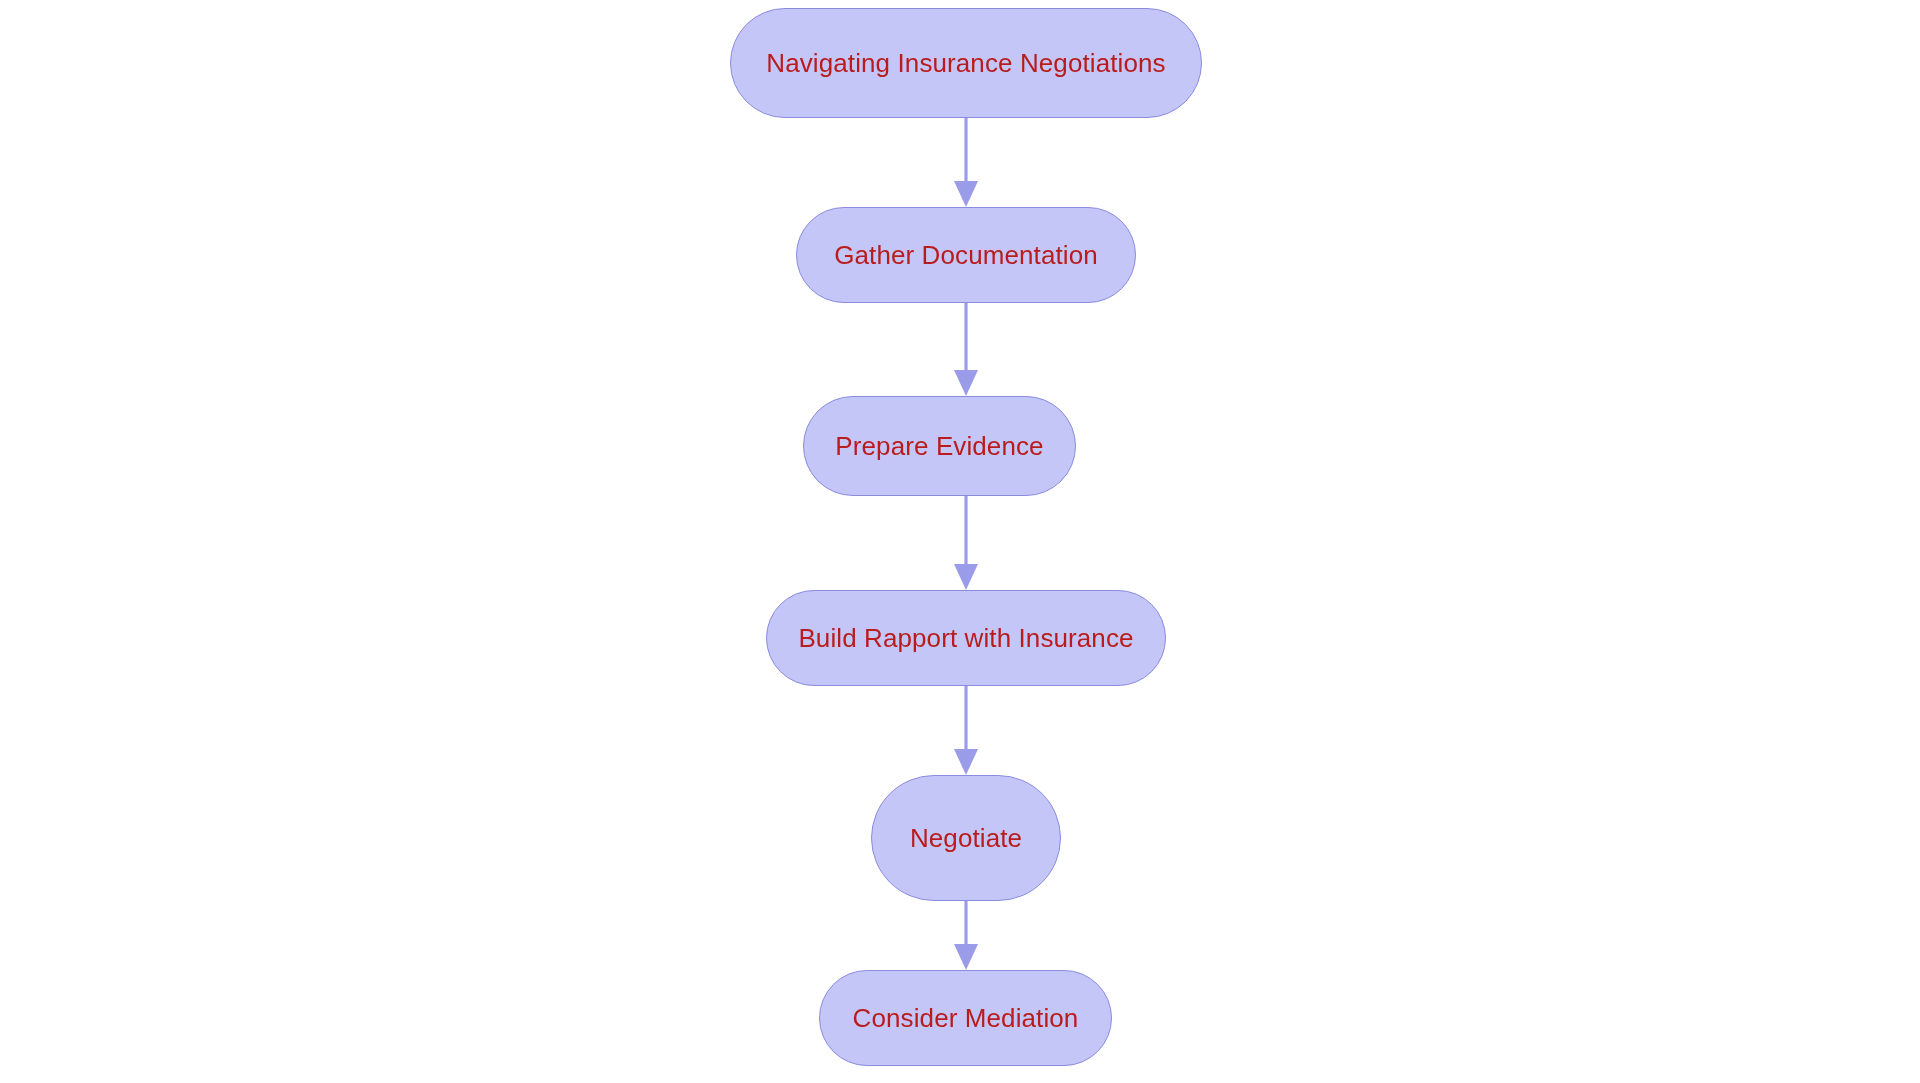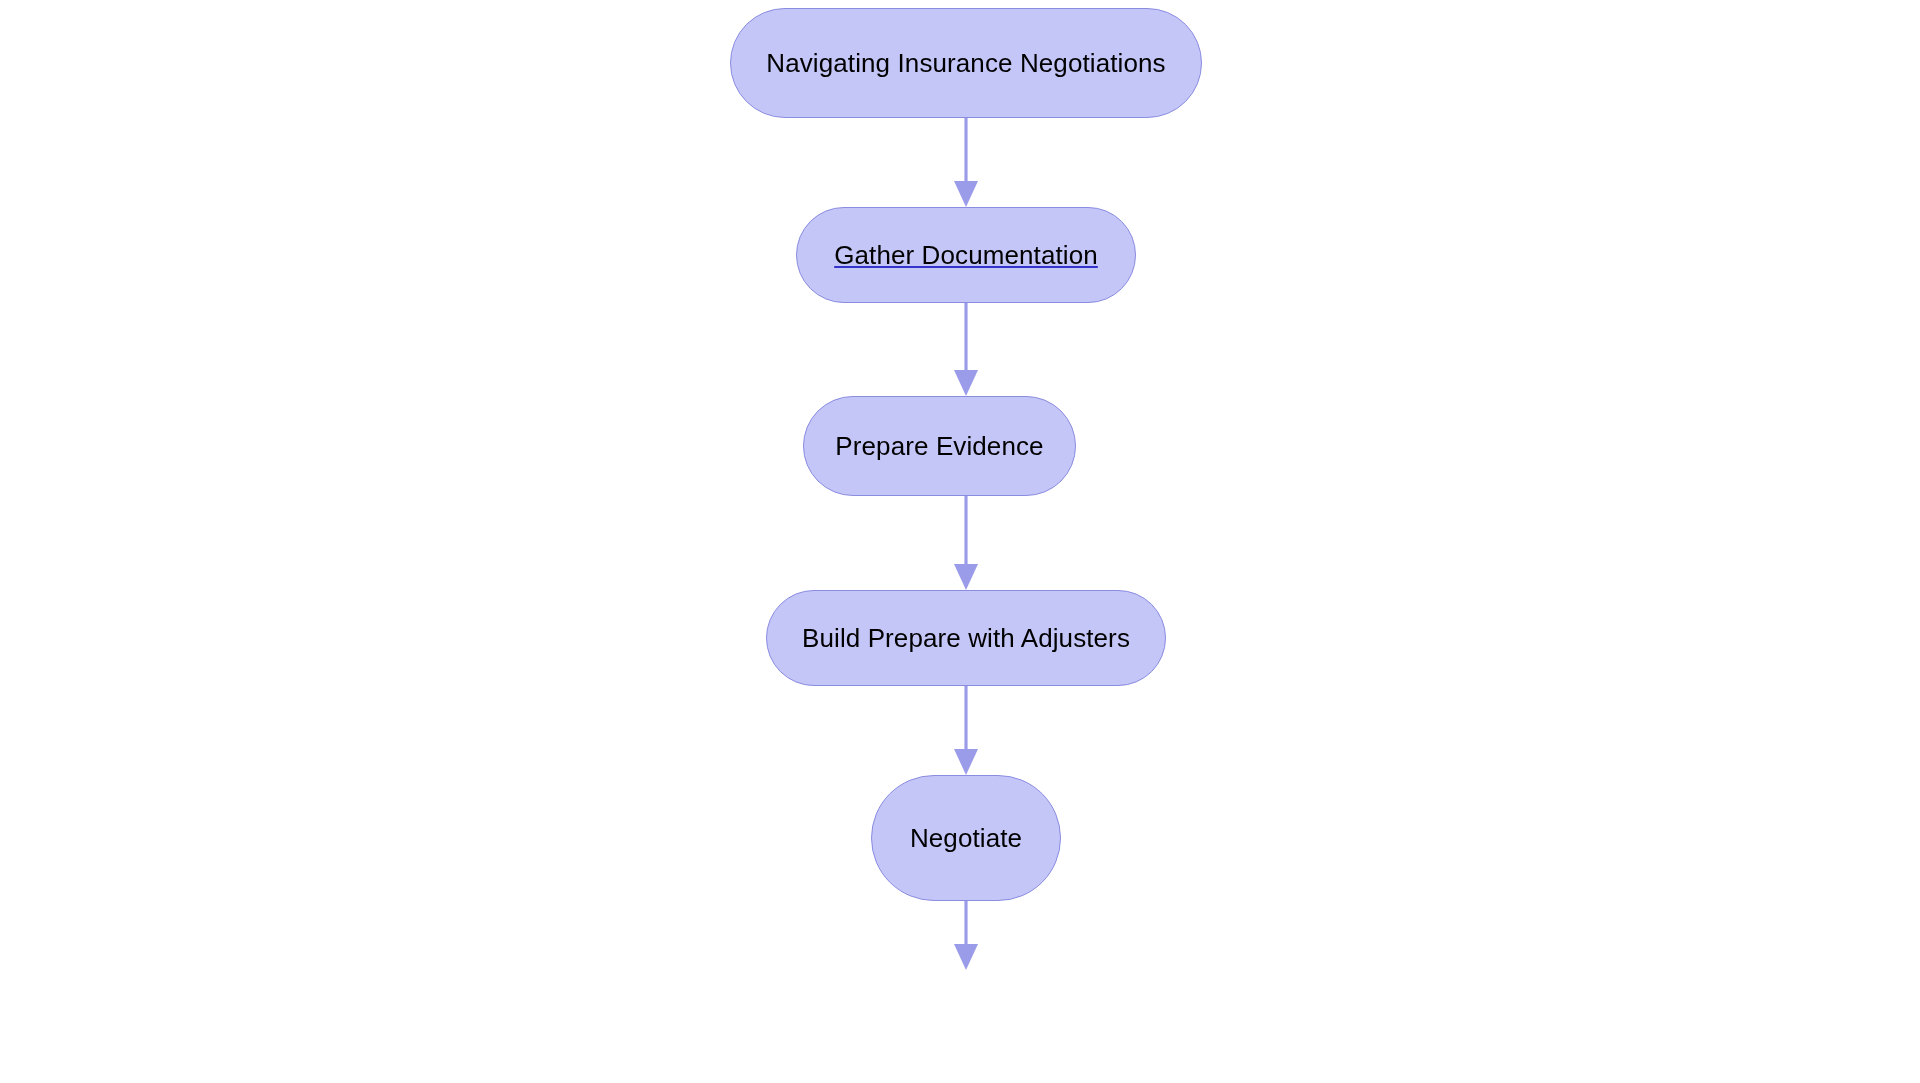--- a/index.html
+++ b/index.html
@@ -37,21 +37,21 @@
     border-radius: 999px;
     color: #3333cc;
     font-size: 26px;
     font-weight: 400;
     letter-spacing: 0.1px;
     line-height: 1;
     white-space: nowrap;
     user-select: none;
   }
   .node-label {
-    color: #000000;
+    color: #b91c1c;
     font-size: 26px;
     line-height: 1;
     white-space: nowrap;
   }
 </style>
 </head>
 <body>
 
 <div id="canvas" style="background: rgb(255, 255, 255);">
 
@@ -67,30 +67,33 @@
         <polygon points="954,749 978,749 966,775" fill="#9a9cea"></polygon>
         <line x1="966" y1="880" x2="966" y2="945" stroke="#9a9cea" stroke-width="3.2"></line>
         <polygon points="954,944 978,944 966,970" fill="#9a9cea"></polygon>
       </g>
   </svg>
 
   <div class="node" style="left: 730px; top: 8px; width: 472px; height: 110px; background: rgb(197, 198, 248); border-color: rgb(138, 140, 224); color: rgb(51, 51, 204);">
     <span class="node-label">Navigating Insurance Negotiations</span>
   </div>
 
-  <div class="node" style="left: 796px; top: 207px; width: 340px; height: 96px; background: rgb(197, 198, 248); border-color: rgb(138, 140, 224); color: rgb(51, 51, 204); text-decoration: underline;">
+  <div class="node" style="left: 796px; top: 207px; width: 340px; height: 96px; background: rgb(197, 198, 248); border-color: rgb(138, 140, 224); color: rgb(51, 51, 204);">
     <span class="node-label">Gather Documentation</span>
   </div>
 
   <div class="node" style="left: 803px; top: 396px; width: 273px; height: 100px; background: rgb(197, 198, 248); border-color: rgb(138, 140, 224); color: rgb(51, 51, 204);">
     <span class="node-label">Prepare Evidence</span>
   </div>
 
   <div class="node" style="left: 766px; top: 590px; width: 400px; height: 96px; background: rgb(197, 198, 248); border-color: rgb(138, 140, 224); color: rgb(51, 51, 204);">
-    <span class="node-label">Build Prepare with Adjusters</span>
+    <span class="node-label">Build Rapport with Insurance</span>
   </div>
 
   <div class="node" style="left: 871px; top: 775px; width: 190px; height: 126px; background: rgb(197, 198, 248); border-color: rgb(138, 140, 224); color: rgb(51, 51, 204);">
     <span class="node-label">Negotiate</span>
   </div>
 
+  <div class="node" style="left: 819px; top: 970px; width: 293px; height: 96px; background: rgb(197, 198, 248); border-color: rgb(138, 140, 224); color: rgb(51, 51, 204);">
+    <span class="node-label">Consider Mediation</span>
+  </div>
 
 </div>
 
 </body></html>

